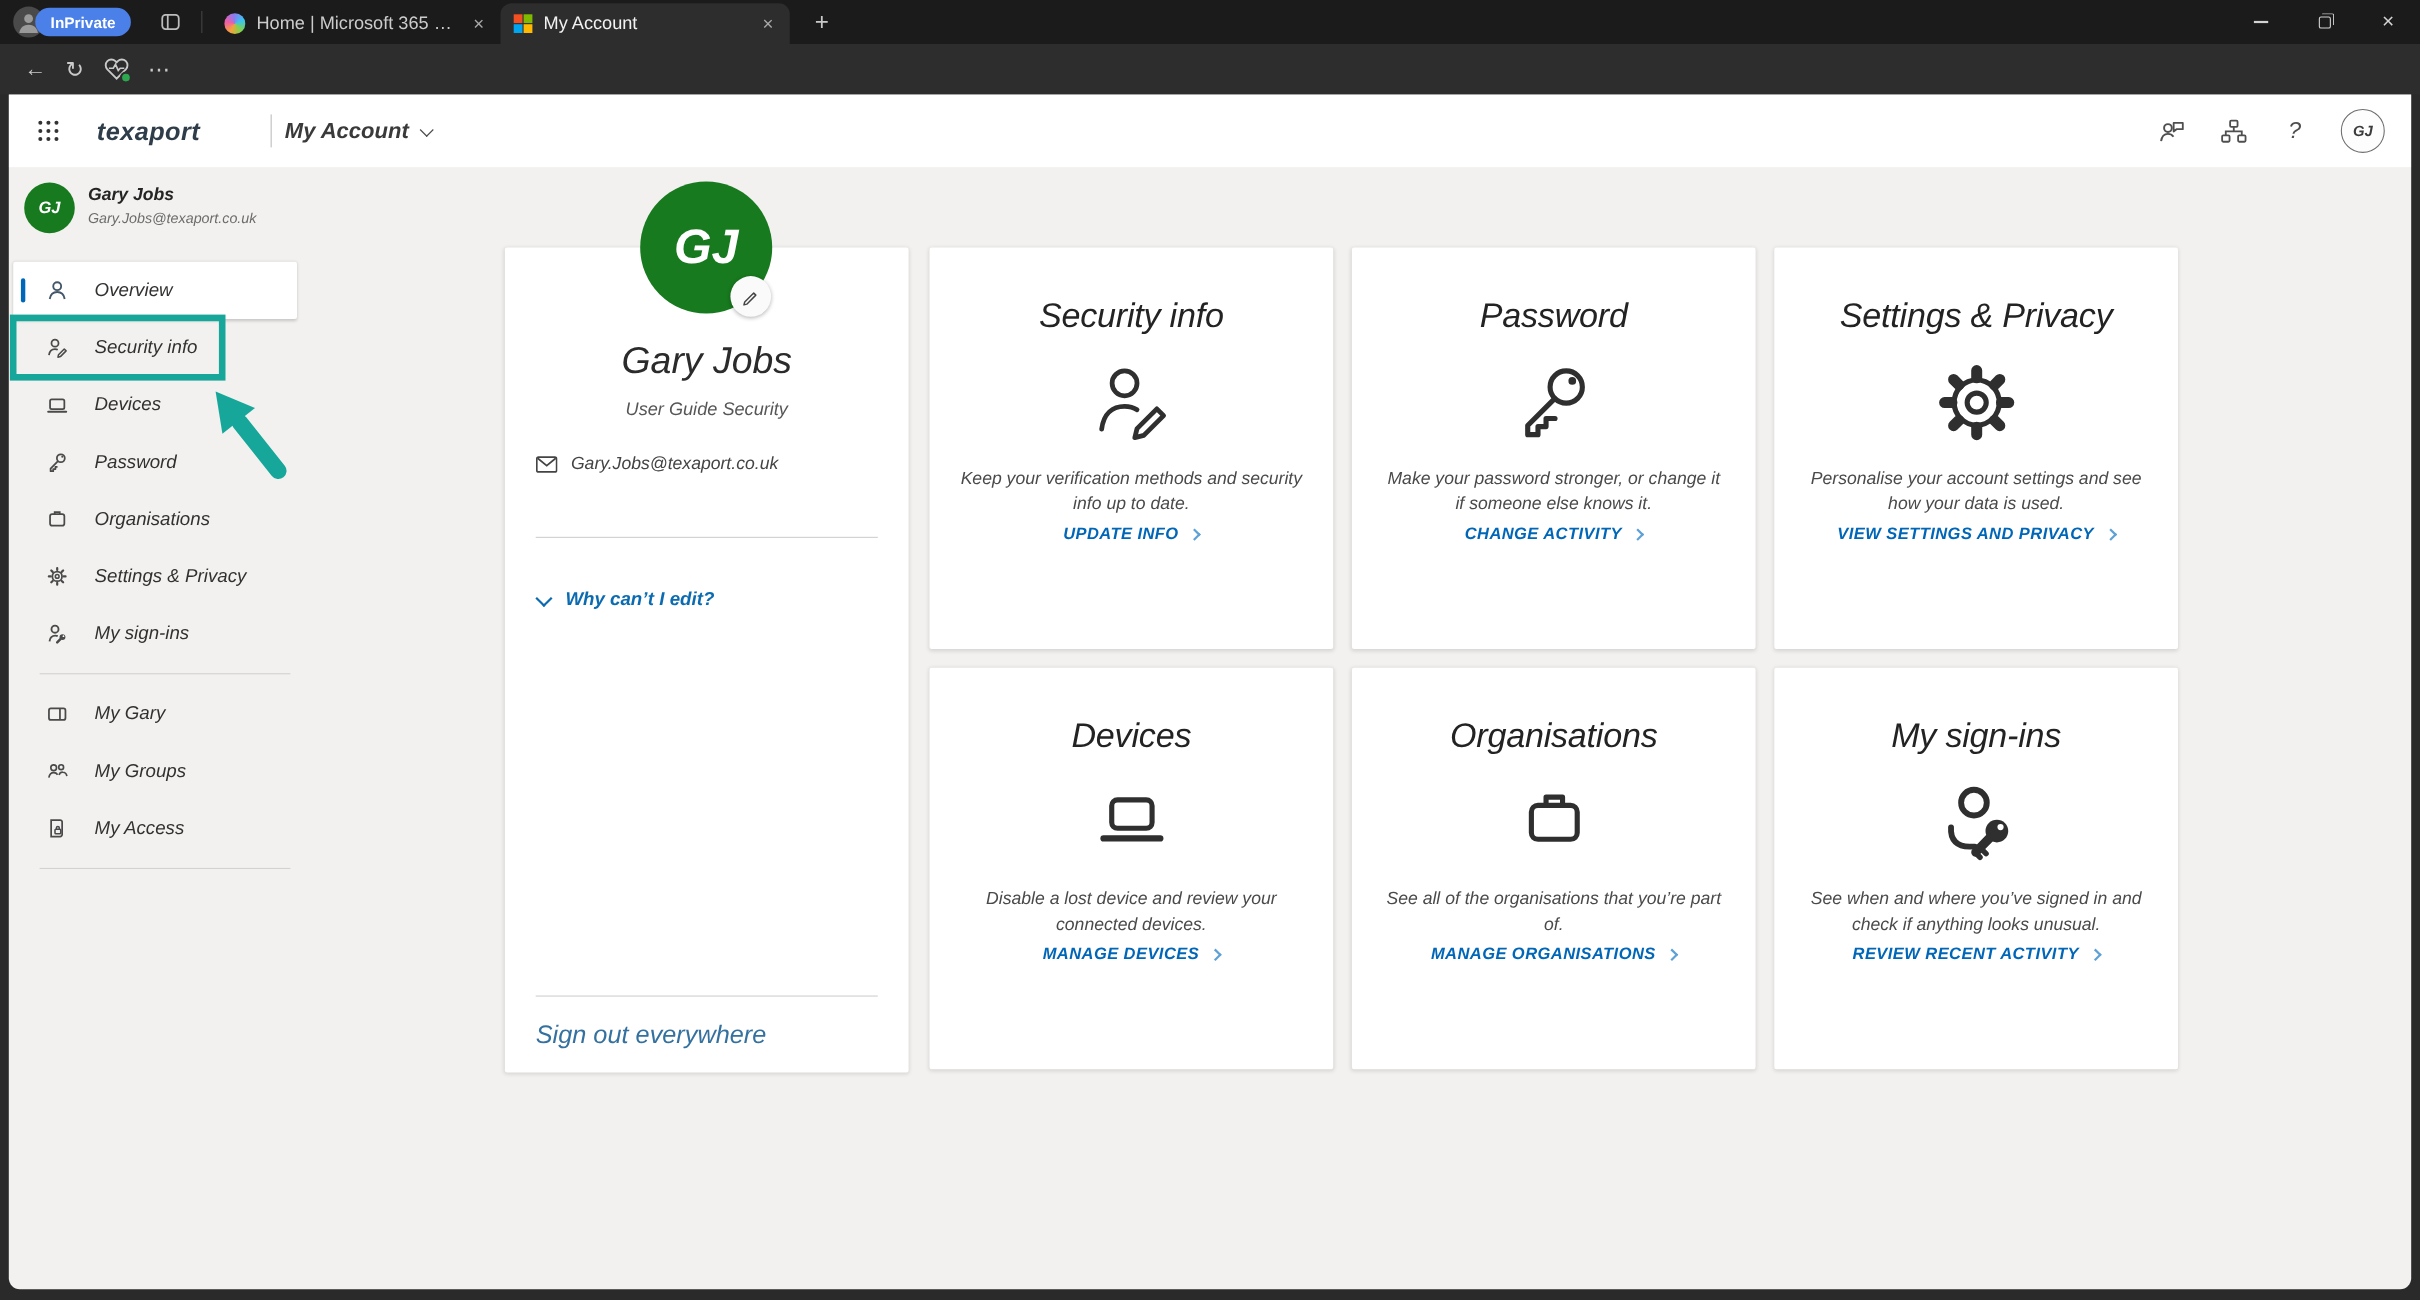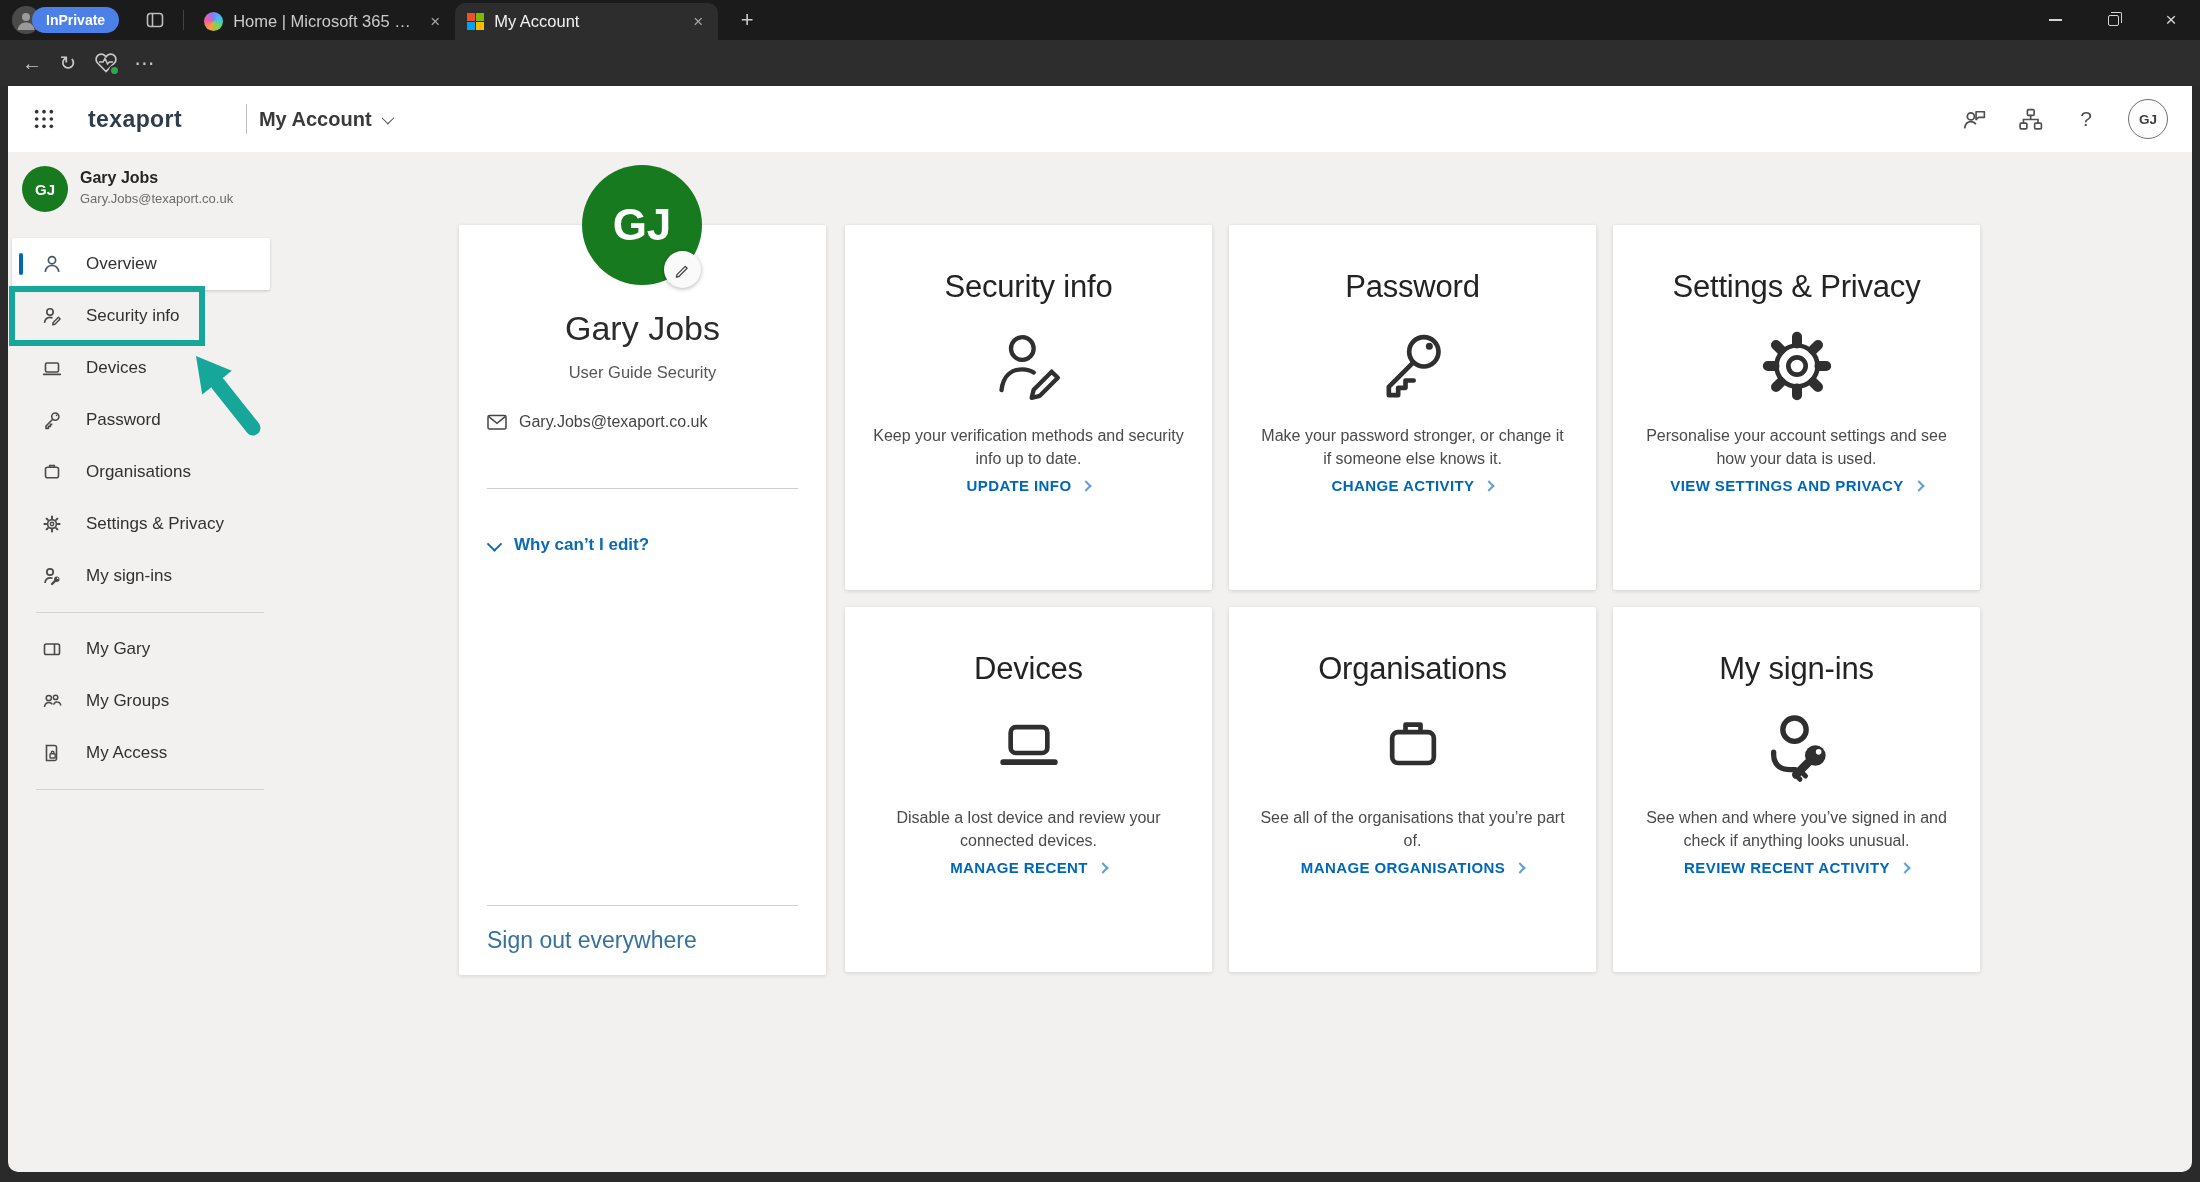--- a/index.html
+++ b/index.html
@@ -61,21 +61,21 @@
   .addr .url b{ color:#f5f5f5; font-weight:700;}
   .addr .spacer{flex:1;}
   .addr-icon{ color:#c5c5c5; font-size:16px; width:34px; text-align:center; flex:none;}
   .essentials{ position:relative; width:40px; height:36px; display:flex;align-items:center;justify-content:center; flex:none;}
   .green-dot{ position:absolute; right:6px; bottom:5px; width:11px;height:11px;border-radius:50%;background:#2ea84e; border:2px solid #2d2d2d;}
   .more-dots{ width:38px; text-align:center; color:#c9c9c9; font-size:20px; letter-spacing:1px; flex:none;}
 
   
   .page{
     position:absolute; top:86px; left:8px; width:2184px; height:1086px;
-    background:#f2f1ef; border-radius:0 0 10px 10px; overflow:hidden;
+    background:#f2f1ef; border-radius:0 0 10px 10px; overflow:hidden;font-style:italic;
   }
   .topnav{
     position:absolute; top:0; left:0; width:100%; height:66px; background:#ffffff;
     display:flex; align-items:center; padding:0 24px 0 16px;
   }
   .waffle{ width:40px; height:40px; display:flex; align-items:center; justify-content:center;}
   .brand{ font-size:23px; font-weight:700; color:#2e3d49; letter-spacing:.4px; margin-left:24px;}
   .topnav-divider{ width:1px; height:30px; background:#bdbdbd; margin-left:64px;}
   .section-title{ font-size:20px; font-weight:700; color:#3a3a3a; margin-left:12px; display:flex; align-items:center; gap:10px;}
   .chev-down-sm{ width:9px;height:9px;border-right:1.8px solid #4a4a4a;border-bottom:1.8px solid #4a4a4a; transform:rotate(45deg) translateY(-2px);}
@@ -458,21 +458,21 @@
       <div class="tile-icon">
         <svg width="80" height="80" viewBox="0 0 48 48">
             <g fill="none" stroke="#2f2f2f" stroke-linecap="round">
               <rect x="13" y="11.5" width="22" height="15.5" rx="3.2" stroke-width="2.8"></rect>
               <path d="M8.5 32.5h31" stroke-width="3.4"></path>
             </g>
           </svg>
       </div>
       <div class="tile-desc">Disable a lost device and review your connected devices.</div>
       <div class="tile-link">
-        <span>MANAGE RECENT</span>
+        <span>MANAGE DEVICES</span>
         <span class="chev-r"></span>
       </div>
     </div>
 
     <div class="card tile" style="left:1221px;top:455px;">
       <div class="tile-title">Organisations</div>
       <div class="tile-icon">
         <svg width="80" height="80" viewBox="0 0 48 48">
             <g fill="none" stroke="#2f2f2f" stroke-width="2.8" stroke-linejoin="round">
               <path d="M19.5 14.5V10h9v4.5"></path>

